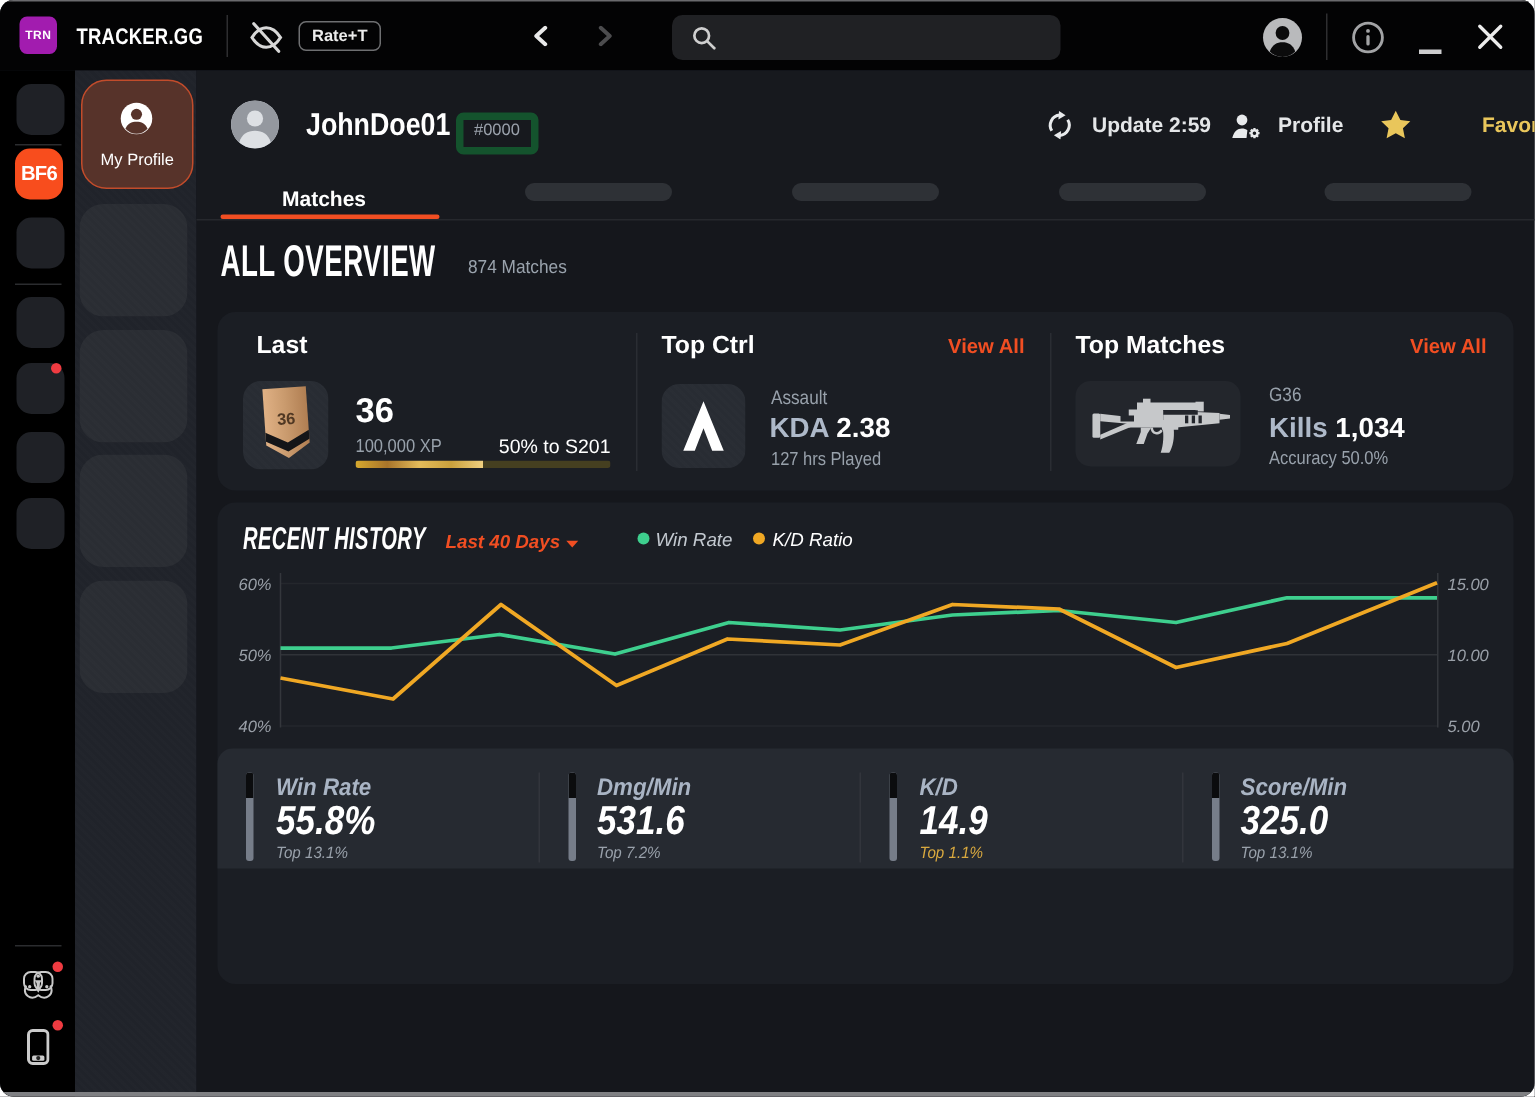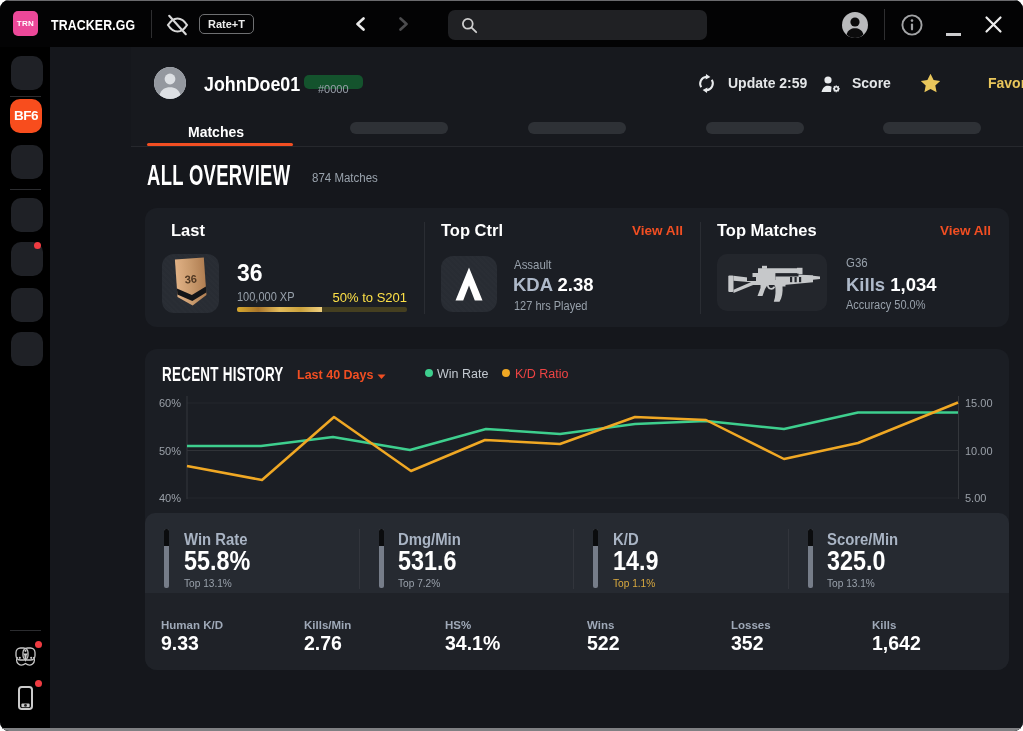--- a/index.html
+++ b/index.html
@@ -1,42 +1,42 @@
 <!DOCTYPE html>
 <html><head>
 <meta charset="utf-8">
 <style>
 * { margin:0; padding:0; box-sizing:border-box; }
 html,body { width:1023px; height:731px; background:#fff; font-family:"Liberation Sans", sans-serif; }
 .win { position:absolute; left:0; top:0; width:1023px; height:731px; border-radius:9px; overflow:hidden; background:#15171c; box-shadow: inset 0 1px 0 #8a8a8d, inset 0 -2px 0 #7e7f82; }
 .abs { position:absolute; }
 
 .topbar { position:absolute; left:0; top:0; width:1023px; height:47px; background:#030304; }
-.trn { position:absolute; left:13px; top:11px; width:25px; height:25px; border-radius:5px; background:#ec4899; color:#fff; font-size:8px; font-weight:800; text-align:center; line-height:25px; letter-spacing:0.3px; }
+.trn { position:absolute; left:13px; top:11px; width:25px; height:25px; border-radius:5px; background:#a21caf; color:#fff; font-size:8px; font-weight:800; text-align:center; line-height:25px; letter-spacing:0.3px; }
 .brand { position:absolute; left:51px; top:16px; font-size:15px; font-weight:800; color:#fff; letter-spacing:0.2px; transform:scaleX(0.82); transform-origin:left; }
 .tdiv { position:absolute; width:1px; background:#2e2e30; }
 .ctrlt { position:absolute; left:199px; top:14px; width:55px; height:20px; border:1px solid #6e6f71; border-radius:5px; color:#ececec; font-size:11px; font-weight:700; text-align:center; line-height:18px; }
 .search { position:absolute; left:448px; top:9.5px; width:259px; height:30.5px; background:#202124; border-radius:7px; }
 
 .rail { position:absolute; left:0; top:47px; width:50px; height:684px; background:#000; }
 .ritem { position:absolute; left:11px; width:32px; height:34px; border-radius:10px; background:#1f2126; }
 .bf6 { position:absolute; left:10px; top:52px; width:32px; height:34px; border-radius:10px; background:#f84d1d; color:#fff; font-size:13.5px; font-weight:800; text-align:center; line-height:34px; letter-spacing:-0.5px; }
 .rdiv { position:absolute; left:10px; width:31px; height:1px; background:#2b2c2f; }
 .reddot { position:absolute; width:7px; height:7px; border-radius:50%; background:#ef3b41; }
 
 .rail2 { position:absolute; left:50px; top:47px; width:81px; height:684px; background:#20232a; background-image:repeating-linear-gradient(45deg, rgba(255,255,255,0.007) 0 2px, rgba(0,0,0,0) 2px 4px); }
 .r2item { position:absolute; left:3px; width:72px; height:75px; border-radius:16px; background:#2a2d33; background-image:repeating-linear-gradient(45deg, rgba(255,255,255,0.008) 0 2px, rgba(0,0,0,0) 2px 4px); }
 .myprofile { position:absolute; left:4px; top:6px; width:75px; height:73px; border-radius:17px; background:#57332a; border:1.5px solid #c24c2b; color:#fff; text-align:center; }
 .myprofile .lbl { position:absolute; left:0; right:0; top:47px; font-size:11px; color:#fff; }
 
 .main { position:absolute; left:131px; top:47px; width:892px; height:684px; background:#15171c; }
 .header { position:absolute; left:0; top:0; width:892px; height:100px; background:#17191e; border-bottom:1px solid #26282d; }
 .avatar { position:absolute; left:23px; top:20px; width:32px; height:32px; border-radius:50%; background:#c9ced5; overflow:hidden; }
 .uname { position:absolute; left:73px; top:25px; font-size:21px; font-weight:700; color:#fff; transform:scaleX(0.85); transform-origin:left; }
-.tagbadge { position:absolute; left:173px; top:28px; height:14px; padding:0 7px; border:7px solid #14532d; border-radius:5px; color:#9aa1ab; font-size:11px; line-height:15px; }
+.tagbadge { position:absolute; left:173px; top:28px; height:28px; padding:0 7px; border:5px solid #14532d; border-radius:5px; color:#9aa1ab; font-size:11px; line-height:15px; }
 .hbtn { position:absolute; top:28px; font-size:14px; font-weight:600; color:#e4e6e8; }
 .tab { position:absolute; left:57px; top:77px; font-size:14px; font-weight:600; color:#fff; }
 .tabline { position:absolute; left:16px; top:96px; width:146px; height:3px; background:#f14e22; border-radius:2px; }
 .pill { position:absolute; top:75px; height:12px; border-radius:6px; background:#2e3136; }
 
 .h1 { position:absolute; left:16px; top:111px; font-size:29.5px; font-weight:800; color:#fff; letter-spacing:0.5px; transform:scaleX(0.625); transform-origin:left; }
 .matches { position:absolute; left:181px; top:124px; font-size:12.5px; color:#9aa3ad; transform:scaleX(0.92); transform-origin:left; }
 .panel { position:absolute; background:#1b1e24; border-radius:12px; }
 .cardtitle { font-size:16.5px; font-weight:700; color:#fff; position:absolute; }
 .viewall { position:absolute; font-size:13.5px; font-weight:600; color:#f14e22; }
@@ -126,20 +126,34 @@
     </svg>
     <div class="reddot" style="left:35px; top:594px;"></div>
     <svg class="abs" style="left:18px; top:639px;" width="15" height="24" viewBox="0 0 15 24">
       <rect x="1" y="1" width="13" height="22" rx="2.8" stroke="#cbcbcb" stroke-width="2" fill="none"></rect>
       <rect x="3.4" y="17.6" width="8.2" height="3.6" rx="1" fill="#cbcbcb"></rect>
       <circle cx="7.5" cy="19.4" r="1.4" fill="#222"></circle>
     </svg>
     <div class="reddot" style="left:35px; top:633px;"></div>
   </div>
 
+  <div class="rail2">
+    <div class="myprofile">
+      <svg style="position:absolute; left:25px; top:14px;" width="22" height="22" viewBox="0 0 22 22">
+        <circle cx="11" cy="11" r="10.5" fill="#fff"></circle>
+        <circle cx="11" cy="8.2" r="3.7" fill="#57332a"></circle>
+        <path d="M3.6 17.8 C5 14.4 7.8 13.2 11 13.2 C14.2 13.2 17 14.4 18.4 17.8 C16.5 19.9 13.9 21.2 11 21.2 C8.1 21.2 5.5 19.9 3.6 17.8 Z" fill="#57332a"></path>
+      </svg>
+      <div class="lbl">My Profile</div>
+    </div>
+    <div class="r2item" style="top:89px;"></div>
+    <div class="r2item" style="top:172.5px;"></div>
+    <div class="r2item" style="top:256px;"></div>
+    <div class="r2item" style="top:339.5px;"></div>
+  </div>
 
   <div class="main">
     <div class="header">
       <div class="avatar">
         <svg width="32" height="32" viewBox="0 0 32 32">
           <circle cx="16" cy="16" r="16" fill="#94989f"></circle>
           <circle cx="16" cy="12" r="5.4" fill="#dde0e4"></circle>
           <path d="M5.5 28 C7 22.5 11.1 20.2 16 20.2 C20.9 20.2 25 22.5 26.5 28 C23.6 30.6 20 32 16 32 C12 32 8.4 30.6 5.5 28 Z" fill="#dde0e4"></path>
         </svg>
       </div>
@@ -155,21 +169,21 @@
       <svg class="abs" style="left:689px; top:28px;" width="22" height="19" viewBox="0 0 22 19">
         <circle cx="8" cy="5" r="3.6" fill="#e8eaec"></circle>
         <path d="M1.5 17 C2.6 12.6 5 10.7 8 10.7 C9.4 10.7 10.6 11.1 11.6 11.8 L11 17 Z" fill="#e8eaec"></path>
         <g>
           <circle cx="16.3" cy="13.8" r="2" fill="none" stroke="#e8eaec" stroke-width="1.6"></circle>
           <g stroke="#e8eaec" stroke-width="1.5">
             <path d="M16.3 10.4 V11.4 M16.3 16.2 V17.2 M12.9 13.8 H13.9 M18.7 13.8 H19.7 M13.9 11.4 L14.6 12.1 M18 15.5 L18.7 16.2 M18.7 11.4 L18 12.1 M14.6 15.5 L13.9 16.2"></path>
           </g>
         </g>
       </svg>
-      <div class="hbtn" style="left:721px;">Score</div>
+      <div class="hbtn" style="left:721px;">Profile</div>
       <svg class="abs" style="left:789px; top:26px;" width="21" height="20" viewBox="0 0 21 20">
         <path d="M10.5 0.8 L13.6 7 L20.2 7.9 L15.3 12.5 L16.6 19.2 L10.5 15.9 L4.4 19.2 L5.7 12.5 L0.8 7.9 L7.4 7 Z" fill="#e9c65b"></path>
       </svg>
       <div class="hbtn" style="left:821px; color:#e9c65b;padding-left:36px;">Favorite</div>
       <div class="tab">Matches</div>
       <div class="tabline"></div>
       <div class="pill" style="left:219px; width:98px;"></div>
       <div class="pill" style="left:397px; width:98px;"></div>
       <div class="pill" style="left:574.5px; width:98px;"></div>
       <div class="pill" style="left:752px; width:98px;"></div>
@@ -194,21 +208,21 @@
             </defs>
           <g transform="rotate(-4 28.5 28)">
           <path d="M14.5 4.5 L43.5 4.5 L43.5 42 L29 51.5 L14.5 42 Z" fill="url(#tan)"></path>
           <path d="M14.5 33.5 L29 41 L43.5 33.5 L43.5 39.5 L29 47 L14.5 39.5 Z" fill="#141518"></path>
           <text x="29" y="29" font-size="11" font-weight="bold" fill="#503823" text-anchor="middle">36</text>
           </g>
         </svg>
       </div>
       <div class="big" style="left:92px; top:52px; font-size:23px;">36</div>
       <div class="muted" style="left:92px; top:82px; font-size:12.5px;">100,000 XP</div>
-      <div class="abs" style="left:175px; top:82px; width:87px; text-align:right; font-size:13px; color:#fde047;">50% to S201</div>
+      <div class="abs" style="left:175px; top:82px; width:87px; text-align:right; font-size:13px; color:#ffffff;">50% to S201</div>
       <div class="goldbar" style="left:92px; top:99px; width:170px;">
         <div style="position:absolute; left:0; top:0; width:85px; height:5px; background:linear-gradient(90deg,#d7a92e,#a8742a,#e3bb5a,#caa13c,#f0d080);"></div>
         <div style="position:absolute; left:85px; top:0; width:85px; height:5px; background:#453f20;"></div>
       </div>
 
       <div class="cardtitle" style="left:296px; top:13px;">Top Ctrl</div>
       <div class="viewall" style="left:487px; top:15px;">View All</div>
       <div class="tile" style="left:296px; top:48px; width:56px; height:56px;">
         <svg width="56" height="56" viewBox="0 0 56 56">
           <path d="M28 11.5 L41.5 44.5 L33.8 44.5 L28 29.5 L22.2 44.5 L14.5 44.5 Z" fill="#fff"></path>
@@ -244,30 +258,30 @@
             <rect x="77.5" y="23" width="2.2" height="5.2"></rect>
             <rect x="82" y="23" width="2.2" height="5.2"></rect>
           </g>
         </svg>
       </div>
       <div class="muted" style="left:701px; top:47px;">G36</div>
       <div class="big" style="left:701px; top:66px; font-size:18.5px;"><span class="kdalabel">Kills</span> 1,034</div>
       <div class="muted" style="left:701px; top:90px; font-size:12.5px;">Accuracy 50.0%</div>
     </div>
 
-    <div class="panel" style="left:14px; top:302px; width:864px; height:321px;">
+    <div class="panel" style="left:14px; top:288px; width:864px; height:321px;font-style:italic;">
       <div class="abs" style="left:17px; top:13px; font-size:21px; font-weight:800; color:#fff; letter-spacing:0.4px; transform:scaleX(0.64); transform-origin:left;">RECENT HISTORY</div>
       <div class="abs" style="left:152px; top:19px; font-size:12.5px; font-weight:600; color:#f14e22;">Last 40 Days</div>
       <svg class="abs" style="left:232px; top:25px;" width="9" height="6" viewBox="0 0 9 6">
           <path d="M0.5 0.5 L4.5 5 L8.5 0.5 Z" fill="#f14e22"></path>
         </svg>
       <div class="abs" style="left:280px; top:20px; width:8px; height:8px; border-radius:50%; background:#3ecf8e;"></div>
       <div class="abs" style="left:292px; top:18px; font-size:12.5px; color:#c3c9d0;">Win Rate</div>
       <div class="abs" style="left:357px; top:20px; width:8px; height:8px; border-radius:50%; background:#f0a824;"></div>
-      <div class="abs" style="left:370px; top:18px; font-size:12.5px; color:#ef4444;">K/D Ratio</div>
+      <div class="abs" style="left:370px; top:18px; font-size:12.5px; color:#ffffff;">K/D Ratio</div>
 
       <svg class="abs" style="left:0px; top:38px;" width="864" height="170" viewBox="0 0 864 170">
 
         <line x1="42" y1="16" x2="813.5" y2="16" stroke="#24272c" stroke-width="1"></line>
         <line x1="42" y1="63.5" x2="813.5" y2="63.5" stroke="#303338" stroke-width="1"></line>
         <line x1="42" y1="111" x2="813.5" y2="111" stroke="#24272c" stroke-width="1"></line>
         <line x1="42" y1="9" x2="42" y2="112" stroke="#34373c" stroke-width="1"></line>
         <line x1="813.5" y1="9" x2="813.5" y2="112" stroke="#34373c" stroke-width="1"></line>
         <text x="36" y="20" font-size="11" fill="#9aa0a8" text-anchor="end">60%</text>
         <text x="36" y="67.5" font-size="11" fill="#9aa0a8" text-anchor="end">50%</text>
@@ -294,29 +308,15 @@
         <div class="statbar" style="left:448px; top:16px;"></div>
         <div class="statlbl" style="left:468px; top:18px;">K/D</div>
         <div class="statval" style="left:468px; top:32.5px;">14.9</div>
         <div class="stattop" style="left:468px; top:64px; color:#d9a93f;">Top 1.1%</div>
         <div class="statbar" style="left:662.5px; top:16px;"></div>
         <div class="statlbl" style="left:682px; top:18px;">Score/Min</div>
         <div class="statval" style="left:682px; top:32.5px;">325.0</div>
         <div class="stattop" style="left:682px; top:64px;">Top 13.1%</div>
       </div>
 
-      <div class="abs" style="left:0px; top:244px; width:864px; height:77px; background:#1f2228; border-radius:0 0 12px 12px;">
-        <div class="s2lbl" style="left:16px; top:26px;">Human K/D</div>
-        <div class="s2val" style="left:16px; top:39px;">9.33</div>
-        <div class="s2lbl" style="left:159px; top:26px;">Kills/Min</div>
-        <div class="s2val" style="left:159px; top:39px;">2.76</div>
-        <div class="s2lbl" style="left:300px; top:26px;">HS%</div>
-        <div class="s2val" style="left:300px; top:39px;">34.1%</div>
-        <div class="s2lbl" style="left:442px; top:26px;">Wins</div>
-        <div class="s2val" style="left:442px; top:39px;">522</div>
-        <div class="s2lbl" style="left:586px; top:26px;">Losses</div>
-        <div class="s2val" style="left:586px; top:39px;">352</div>
-        <div class="s2lbl" style="left:727px; top:26px;">Kills</div>
-        <div class="s2val" style="left:727px; top:39px;">1,642</div>
-      </div>
     </div>
   </div>
 </div>
 
 </body></html>

